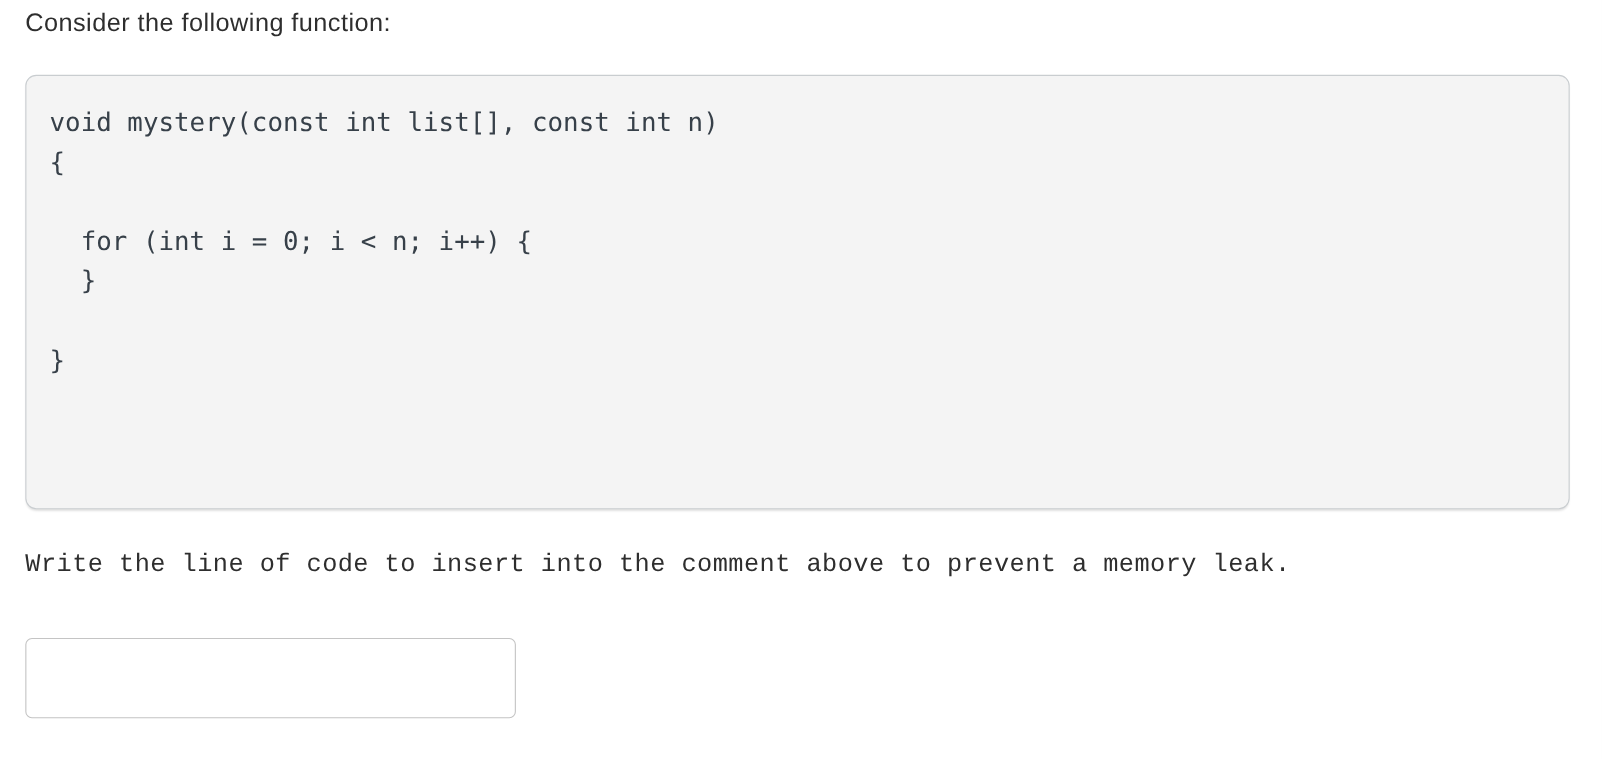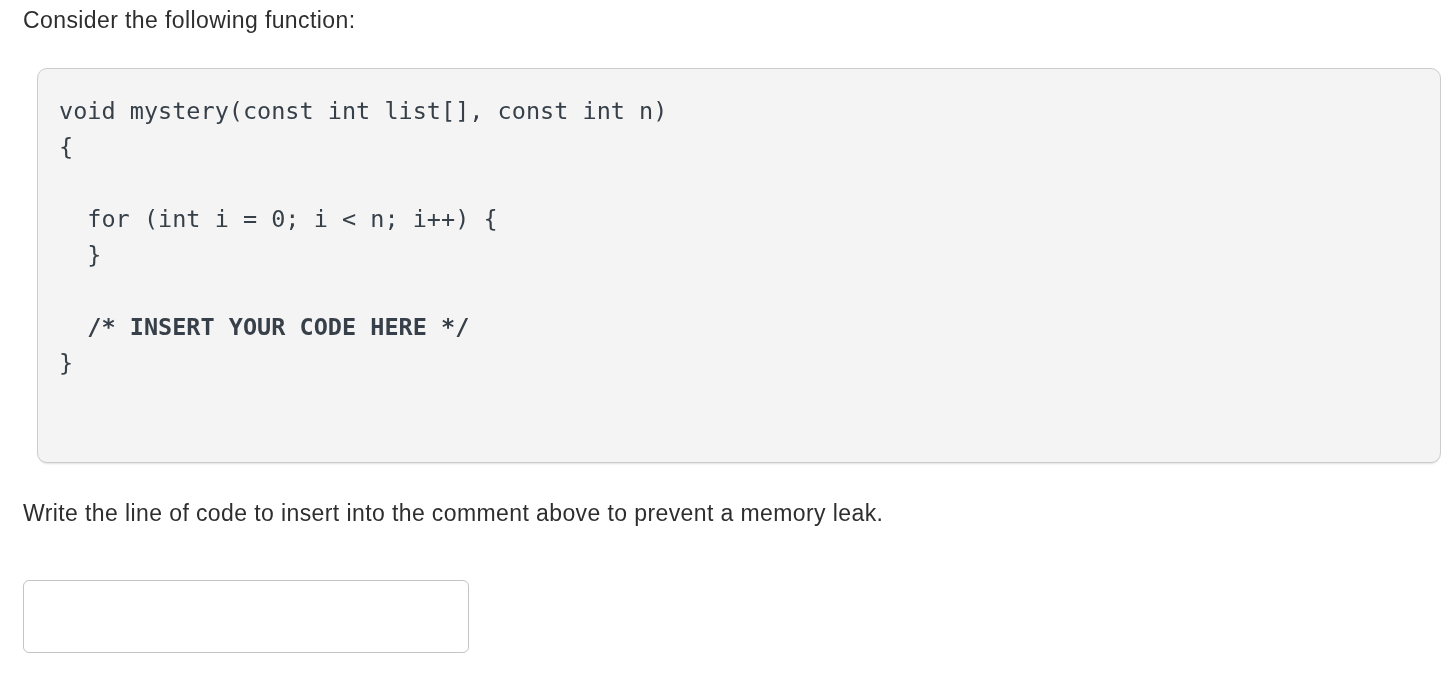--- a/index.html
+++ b/index.html
@@ -26,39 +26,39 @@
     left: 23px;
     top: 68px;
     width: 1404px;
     height: 395px;
     background: var(--code-bg, #f4f4f4);
     border: 1.5px solid var(--code-border, #c9cdd0);
     border-radius: 10px;
     box-shadow: 0 2px 2px -1px rgba(0,0,0,0.12);
     padding: 24px 20px 10px 21px;
     overflow: hidden;
-    margin-left: 14px;
   }
   .code-line {
     font-family: "DejaVu Sans Mono", "Liberation Mono", monospace;
     font-size: 23.5px;
     line-height: 36px;
     min-height: 36px;
     white-space: pre;
     color: var(--code-color, #374049);
   }
   .code-line.bold { font-weight: bold; }
   .question-text {
     position: absolute;
     left: 23px;
     top: 499px;
     font-size: 23px;
     letter-spacing: 0.4px;
     color: #2e2e2e;
     line-height: 28px;
+    font-family: Liberation Mono, monospace;
   }
   .answer-input {
     position: absolute;
     left: 23px;
     top: 580px;
     width: 446px;
     height: 73px;
     background: #ffffff;
     border: 1.3px solid #c4c4c4;
     border-radius: 6px;
@@ -77,21 +77,20 @@
 
   <div class="intro-text">Consider the following function:</div>
 
   <div class="code-block">
       <div class="code-line">void mystery(const int list[], const int n)</div>
       <div class="code-line">{</div>
       <div class="code-line"></div>
       <div class="code-line">  for (int i = 0; i &lt; n; i++) {</div>
       <div class="code-line">  }</div>
       <div class="code-line"></div>
-      <div class="code-line bold">  /* INSERT YOUR CODE HERE */</div>
       <div class="code-line">}</div>
     </div>
 
   <div class="question-text">Write the line of code to insert into the comment above to prevent a memory leak.</div>
 
   <textarea class="answer-input" placeholder="" style=""></textarea>
 
 </div>
 
 </body></html>

